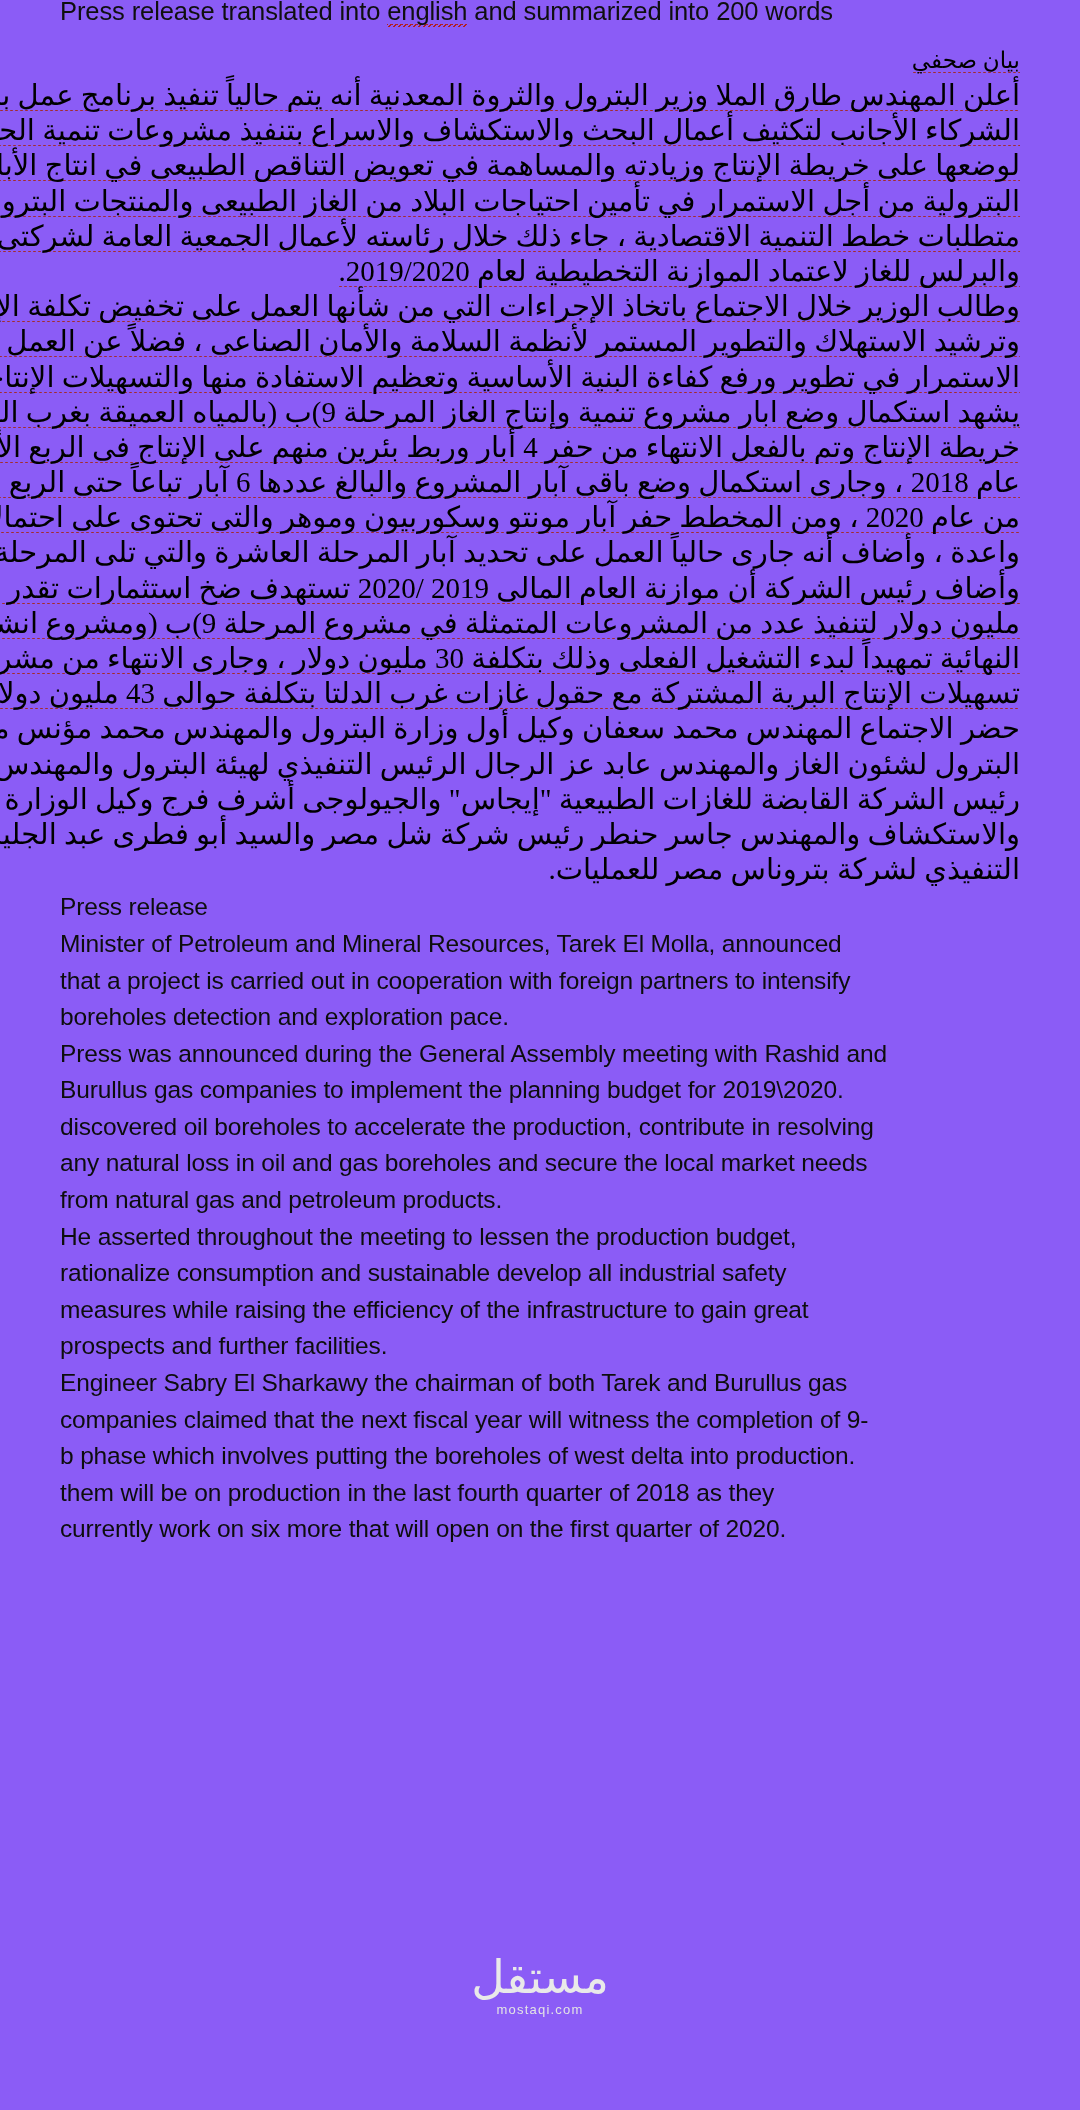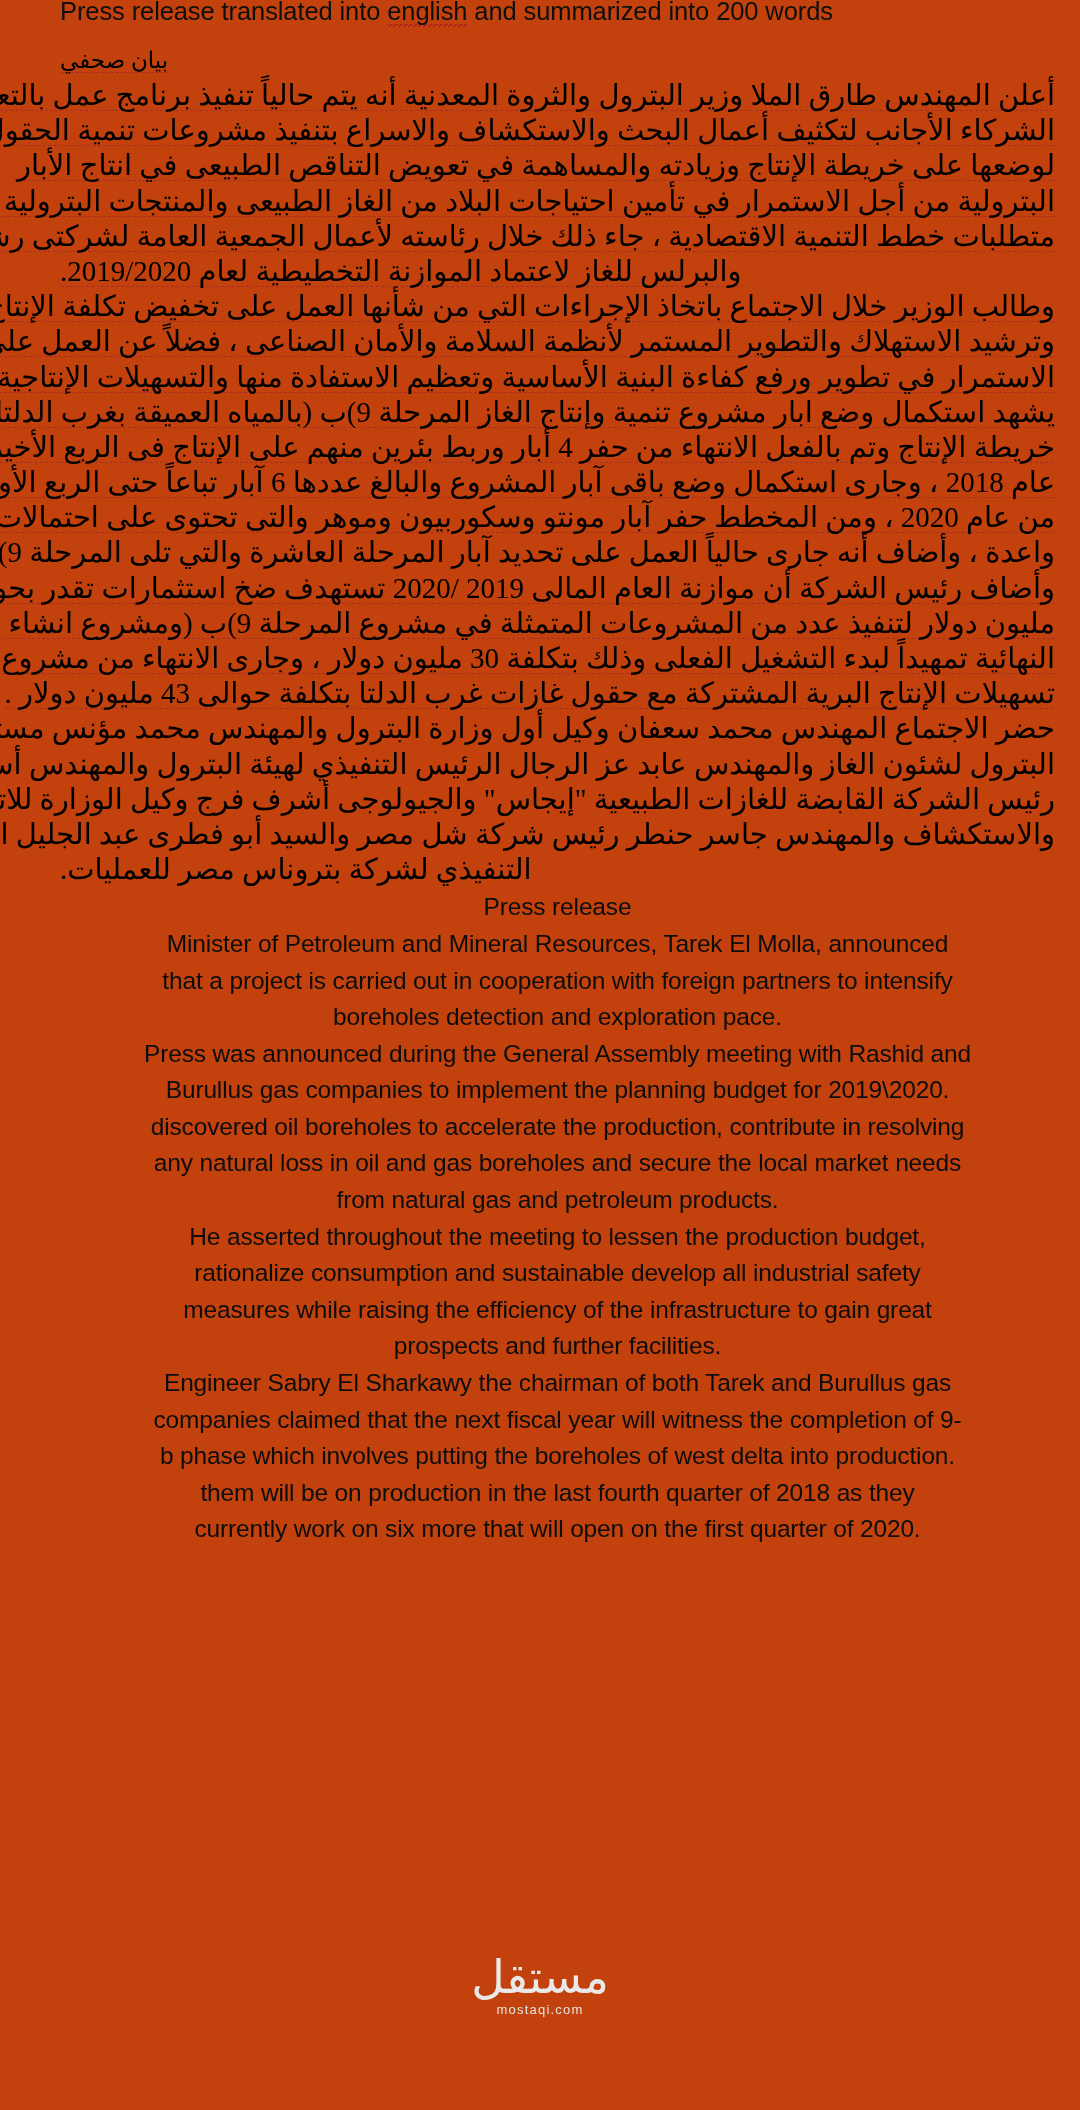--- a/index.html
+++ b/index.html
@@ -13,22 +13,22 @@
     height: 2110px;
     position: relative;
     overflow: hidden;
     font-family: "Liberation Sans", sans-serif;
     color: #000000;
   }
 
   #page {
     position: absolute;
     inset: 0;
-    background: #c2410c;
-    padding: 0 25px 0 60px;
+    background: #8b5cf6;
+    padding: 0 60px 0 60px;
     box-sizing: border-box;
   }
 
   
   .en-head {
     font-family: "Liberation Sans", sans-serif;
     font-size: 25.5px;
     line-height: 30px;
     letter-spacing: -0.1px;
     color: #0f0f0f;
@@ -43,21 +43,21 @@
         transparent 1.2px, transparent 2.6px);
     background-repeat: repeat-x;
     background-size: 5px 3px;
     background-position: 0 100%;
     padding-bottom: 2px;
   }
 
   
   .ar-block {
     direction: rtl;
-    text-align: left;
+    text-align: right;
     unicode-bidi: isolate;
     font-family: "Liberation Serif", "DejaVu Serif", serif;
     color: #000;
     margin-top: 18px;
   }
   .ar-line {
     font-size: 29px;
     line-height: 35.2px;
     white-space: nowrap;
     position: relative;
@@ -88,21 +88,20 @@
     font-family: "Liberation Sans", sans-serif;
     color: #0d0d0d;
     margin-top: 2px;
   }
   .en-line {
     font-size: 24.5px;
     line-height: 36.6px;
     height: 36.6px;
     white-space: nowrap;
     letter-spacing: -0.15px;
-    text-align: center;
   }
   .en-line .spell {
     background-image:
       repeating-linear-gradient(135deg,
         #b02020 0px, #b02020 1.2px,
         transparent 1.2px, transparent 2.6px);
     background-repeat: repeat-x;
     background-size: 5px 3px;
     background-position: 0 100%;
     padding-bottom: 2px;

